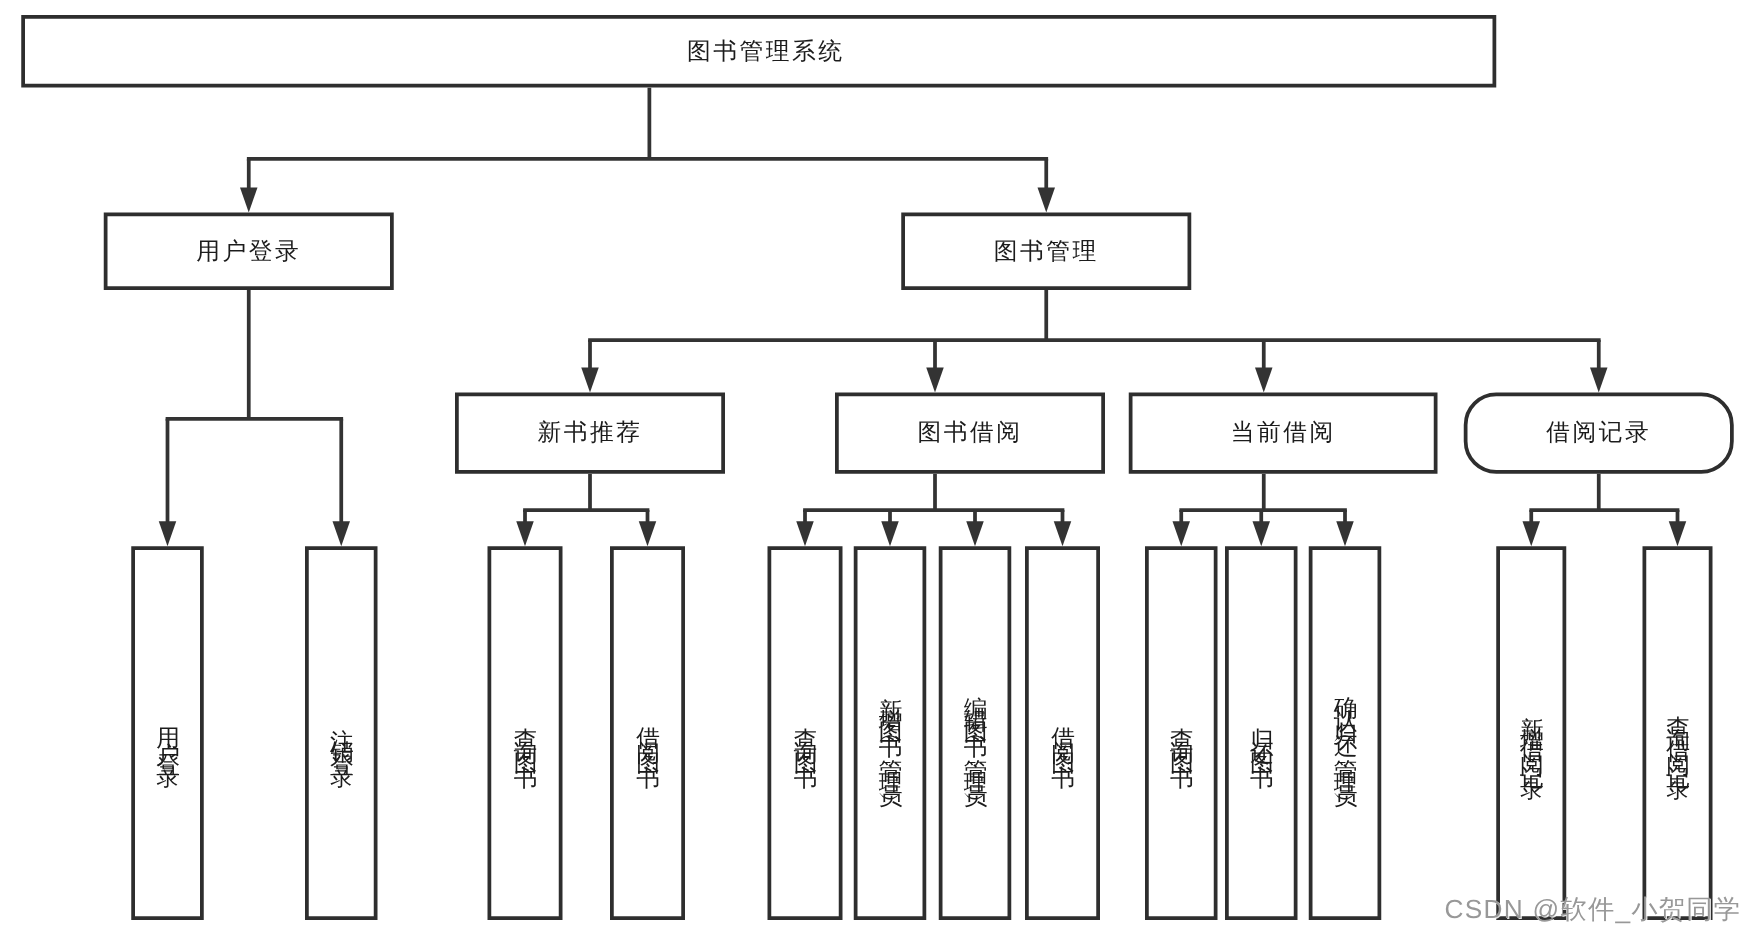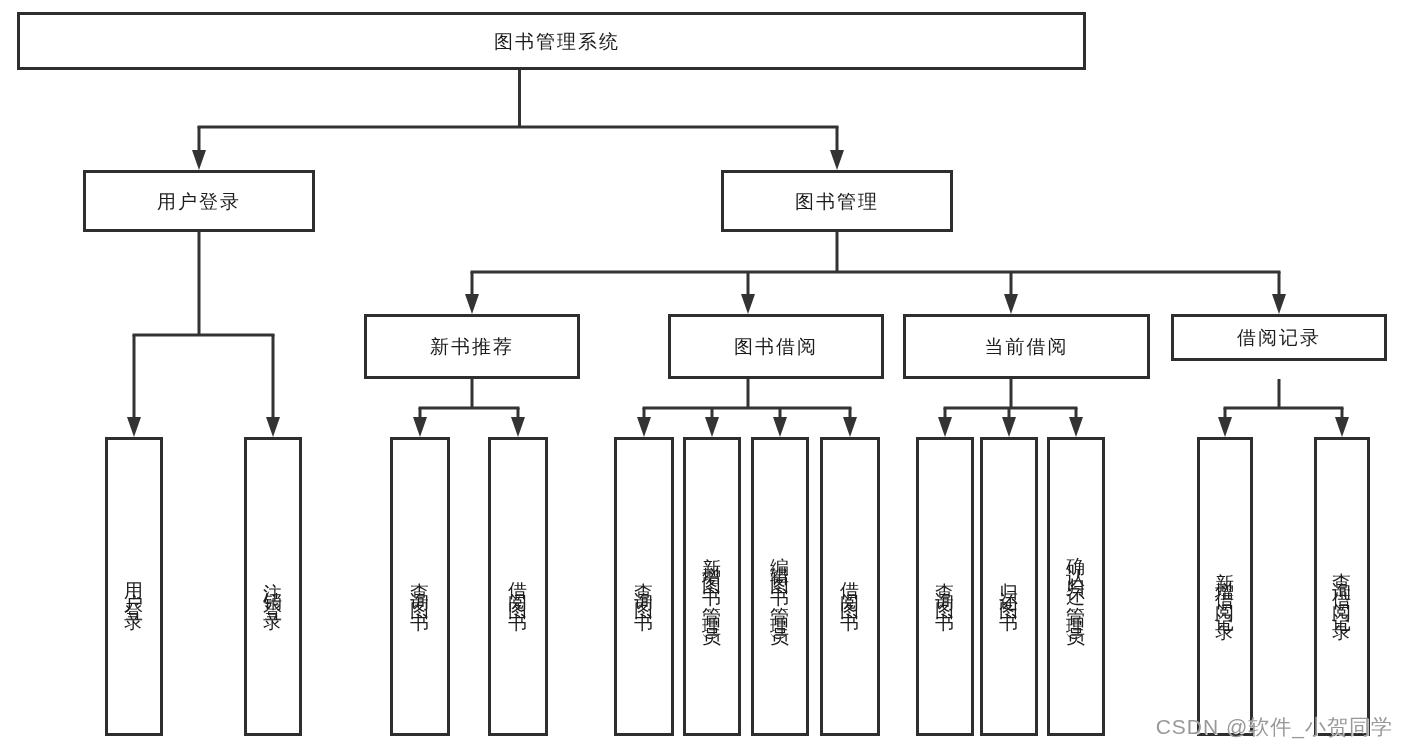--- a/index.html
+++ b/index.html
@@ -82,39 +82,39 @@
       <line x1="1076" y1="408" x2="1076" y2="421" stroke="#333333" stroke-width="3"></line>
       <polygon points="1069,417 1083,417 1076,437" fill="#333333"></polygon>
       <line x1="1279" y1="379" x2="1279" y2="408" stroke="#333333" stroke-width="3"></line>
       <line x1="1223.5" y1="408" x2="1343.5" y2="408" stroke="#333333" stroke-width="3"></line>
       <line x1="1225" y1="408" x2="1225" y2="421" stroke="#333333" stroke-width="3"></line>
       <polygon points="1218,417 1232,417 1225,437" fill="#333333"></polygon>
       <line x1="1342" y1="408" x2="1342" y2="421" stroke="#333333" stroke-width="3"></line>
       <polygon points="1335,417 1349,417 1342,437" fill="#333333"></polygon>
     </svg>
   <div class="watermark">CSDN @软件_小贺同学</div>
-<div class="node h" style="left: 17px; top: 12px; width: 1069px; height: 58px; padding-left: 11px;">
+<div class="node h" style="left: 17px; top: 12px; width: 1180px; height: 58px; padding-left: 11px;">
       <span class="lbl">图书管理系统</span>
     </div>
     <div class="node h" style="left: 83px; top: 170px; width: 232px; height: 62px;">
       <span class="lbl">用户登录</span>
     </div>
     <div class="node h" style="left: 721px; top: 170px; width: 232px; height: 62px;">
       <span class="lbl">图书管理</span>
     </div>
     <div class="node h" style="left: 364px; top: 314px; width: 216px; height: 65px;">
       <span class="lbl">新书推荐</span>
     </div>
     <div class="node h" style="left: 640px; top: 314px; width: 216px; height: 65px; margin-left: 28px;">
       <span class="lbl">图书借阅</span>
     </div>
     <div class="node h" style="left: 903px; top: 314px; width: 247px; height: 65px;">
       <span class="lbl">当前借阅</span>
     </div>
-    <div class="node h" style="left: 1171px; top: 314px; width: 216px; height: 47px;">
+    <div class="node h" style="left: 1171px; top: 314px; width: 216px; height: 65px; border-radius: 26px;">
       <span class="lbl">借阅记录</span>
     </div>
     <div class="node v" style="left: 105px; top: 437px; width: 58px; height: 299px;">
       <span class="lbl">用户登录</span>
     </div>
     <div class="node v" style="left: 244px; top: 437px; width: 58px; height: 299px;">
       <span class="lbl">注销登录</span>
     </div>
     <div class="node v" style="left: 390px; top: 437px; width: 60px; height: 299px;">
       <span class="lbl">查询图书</span>

